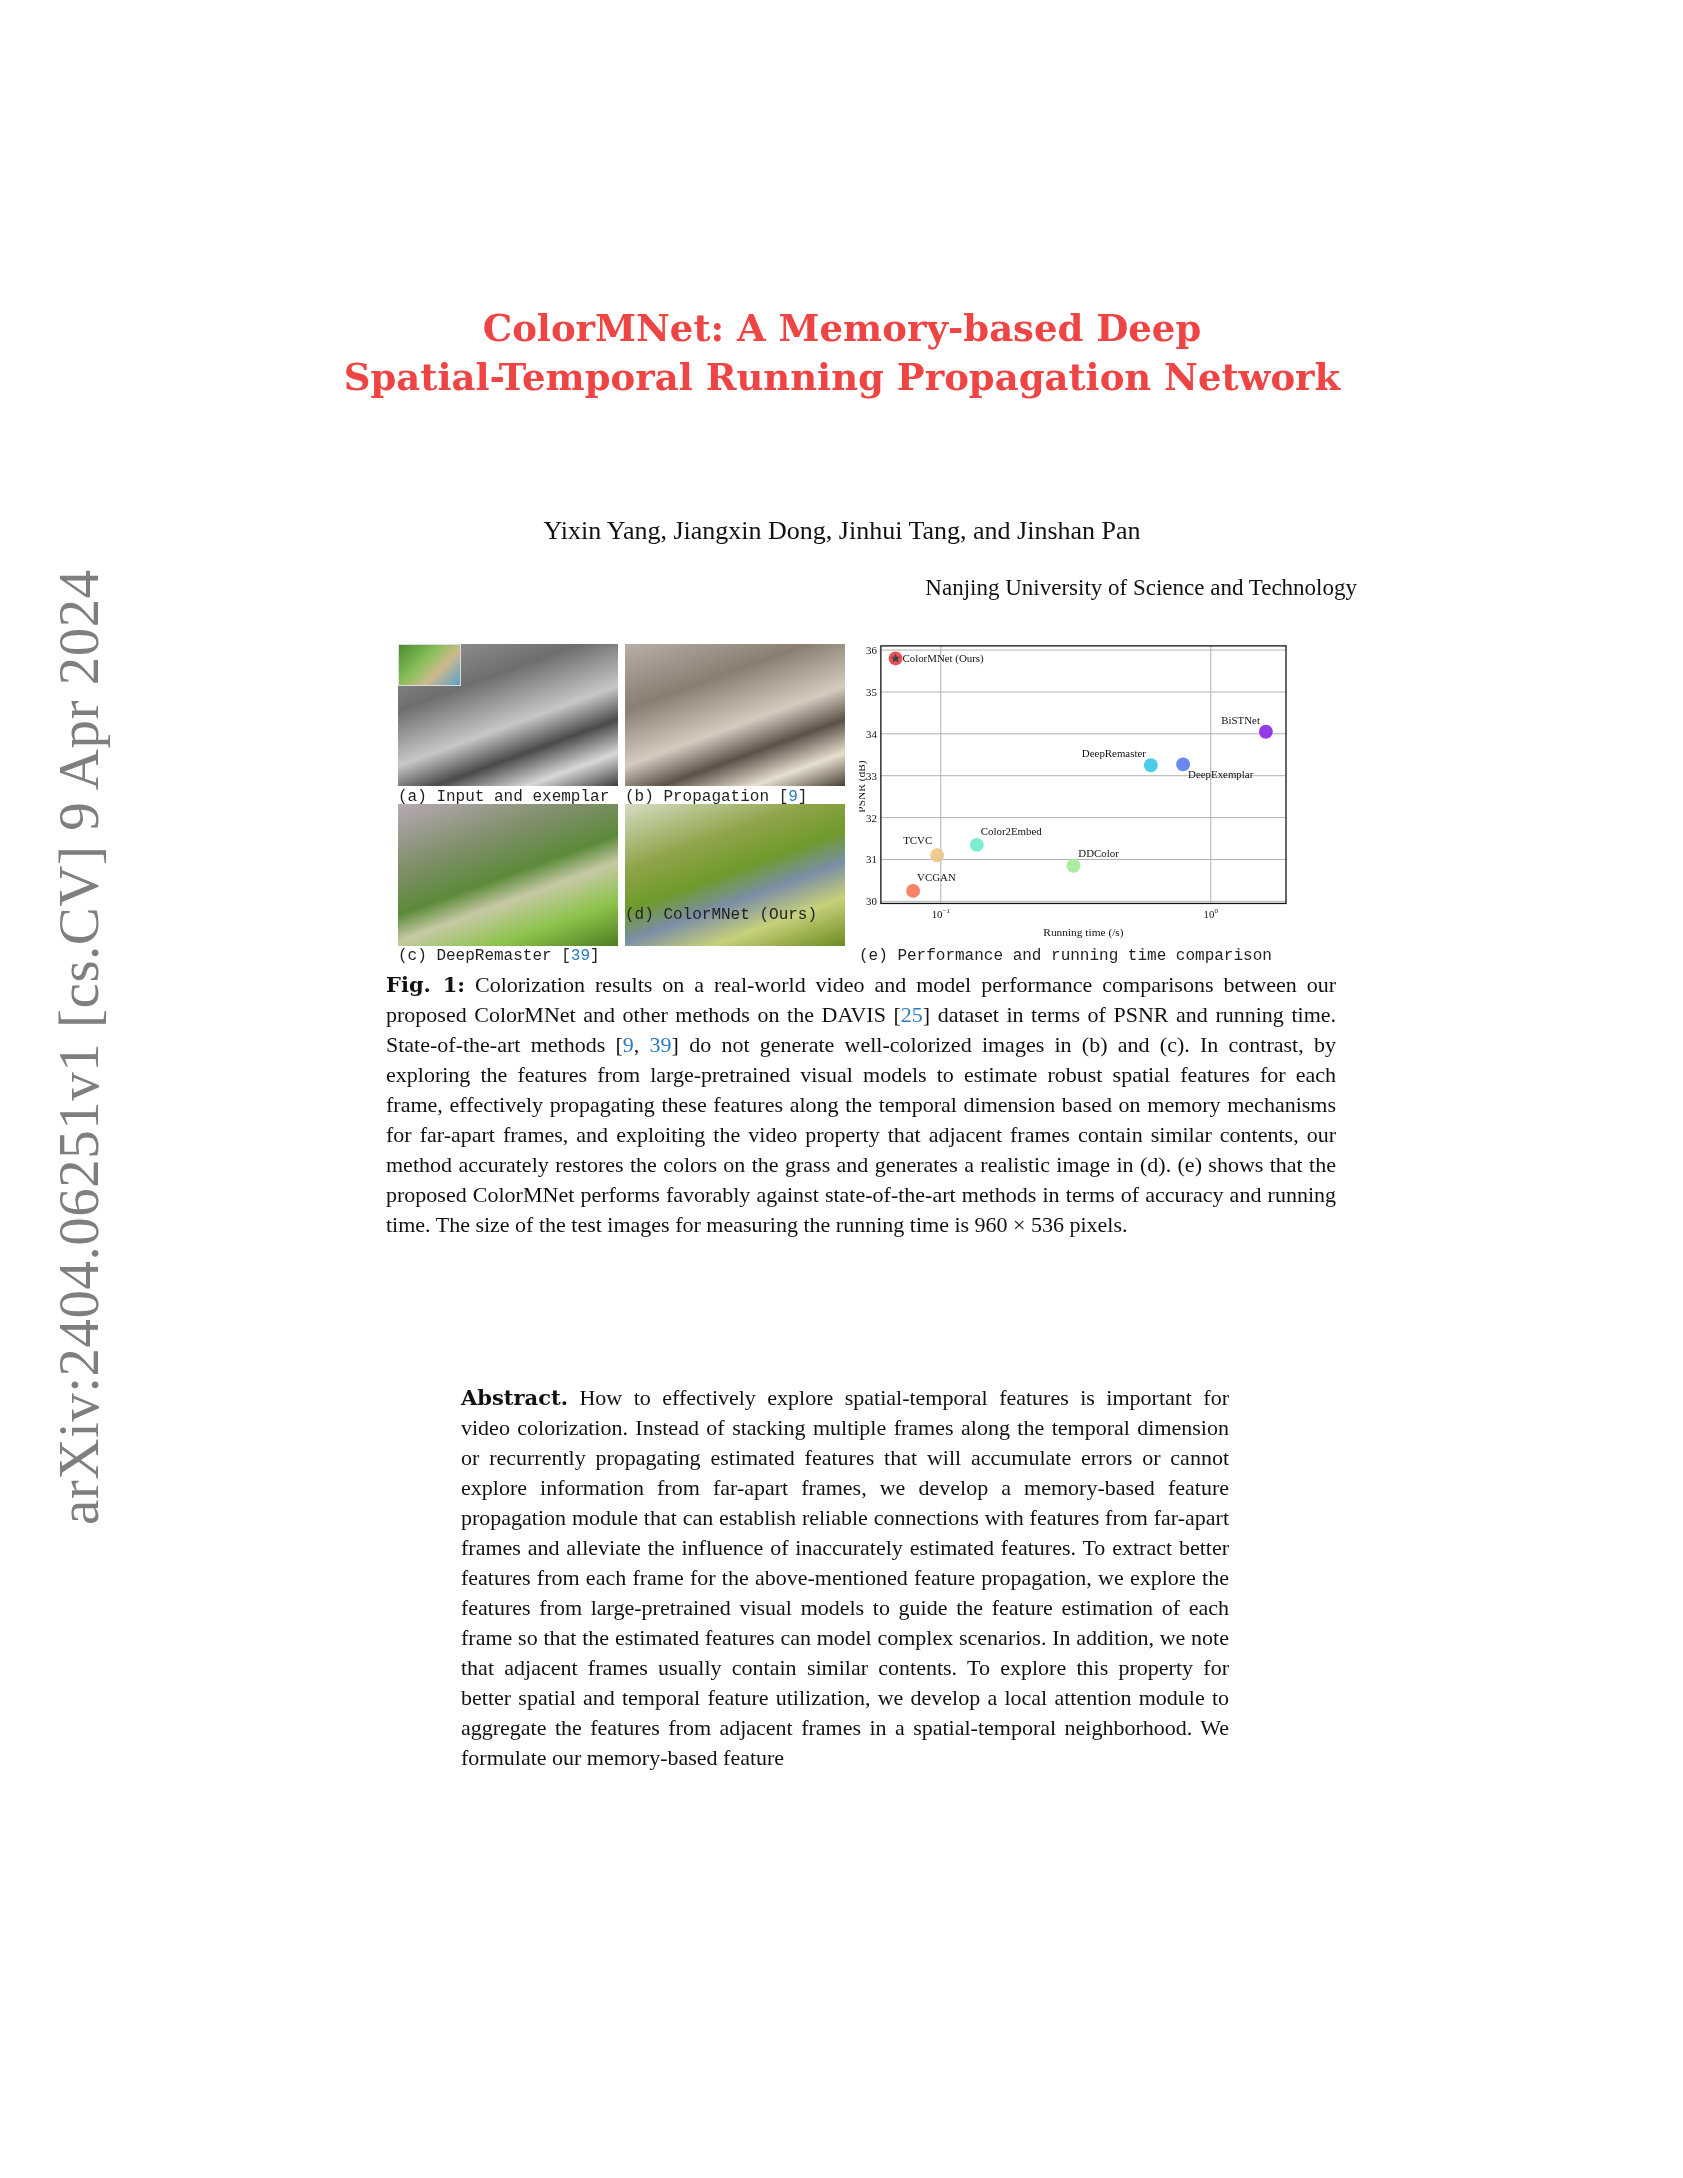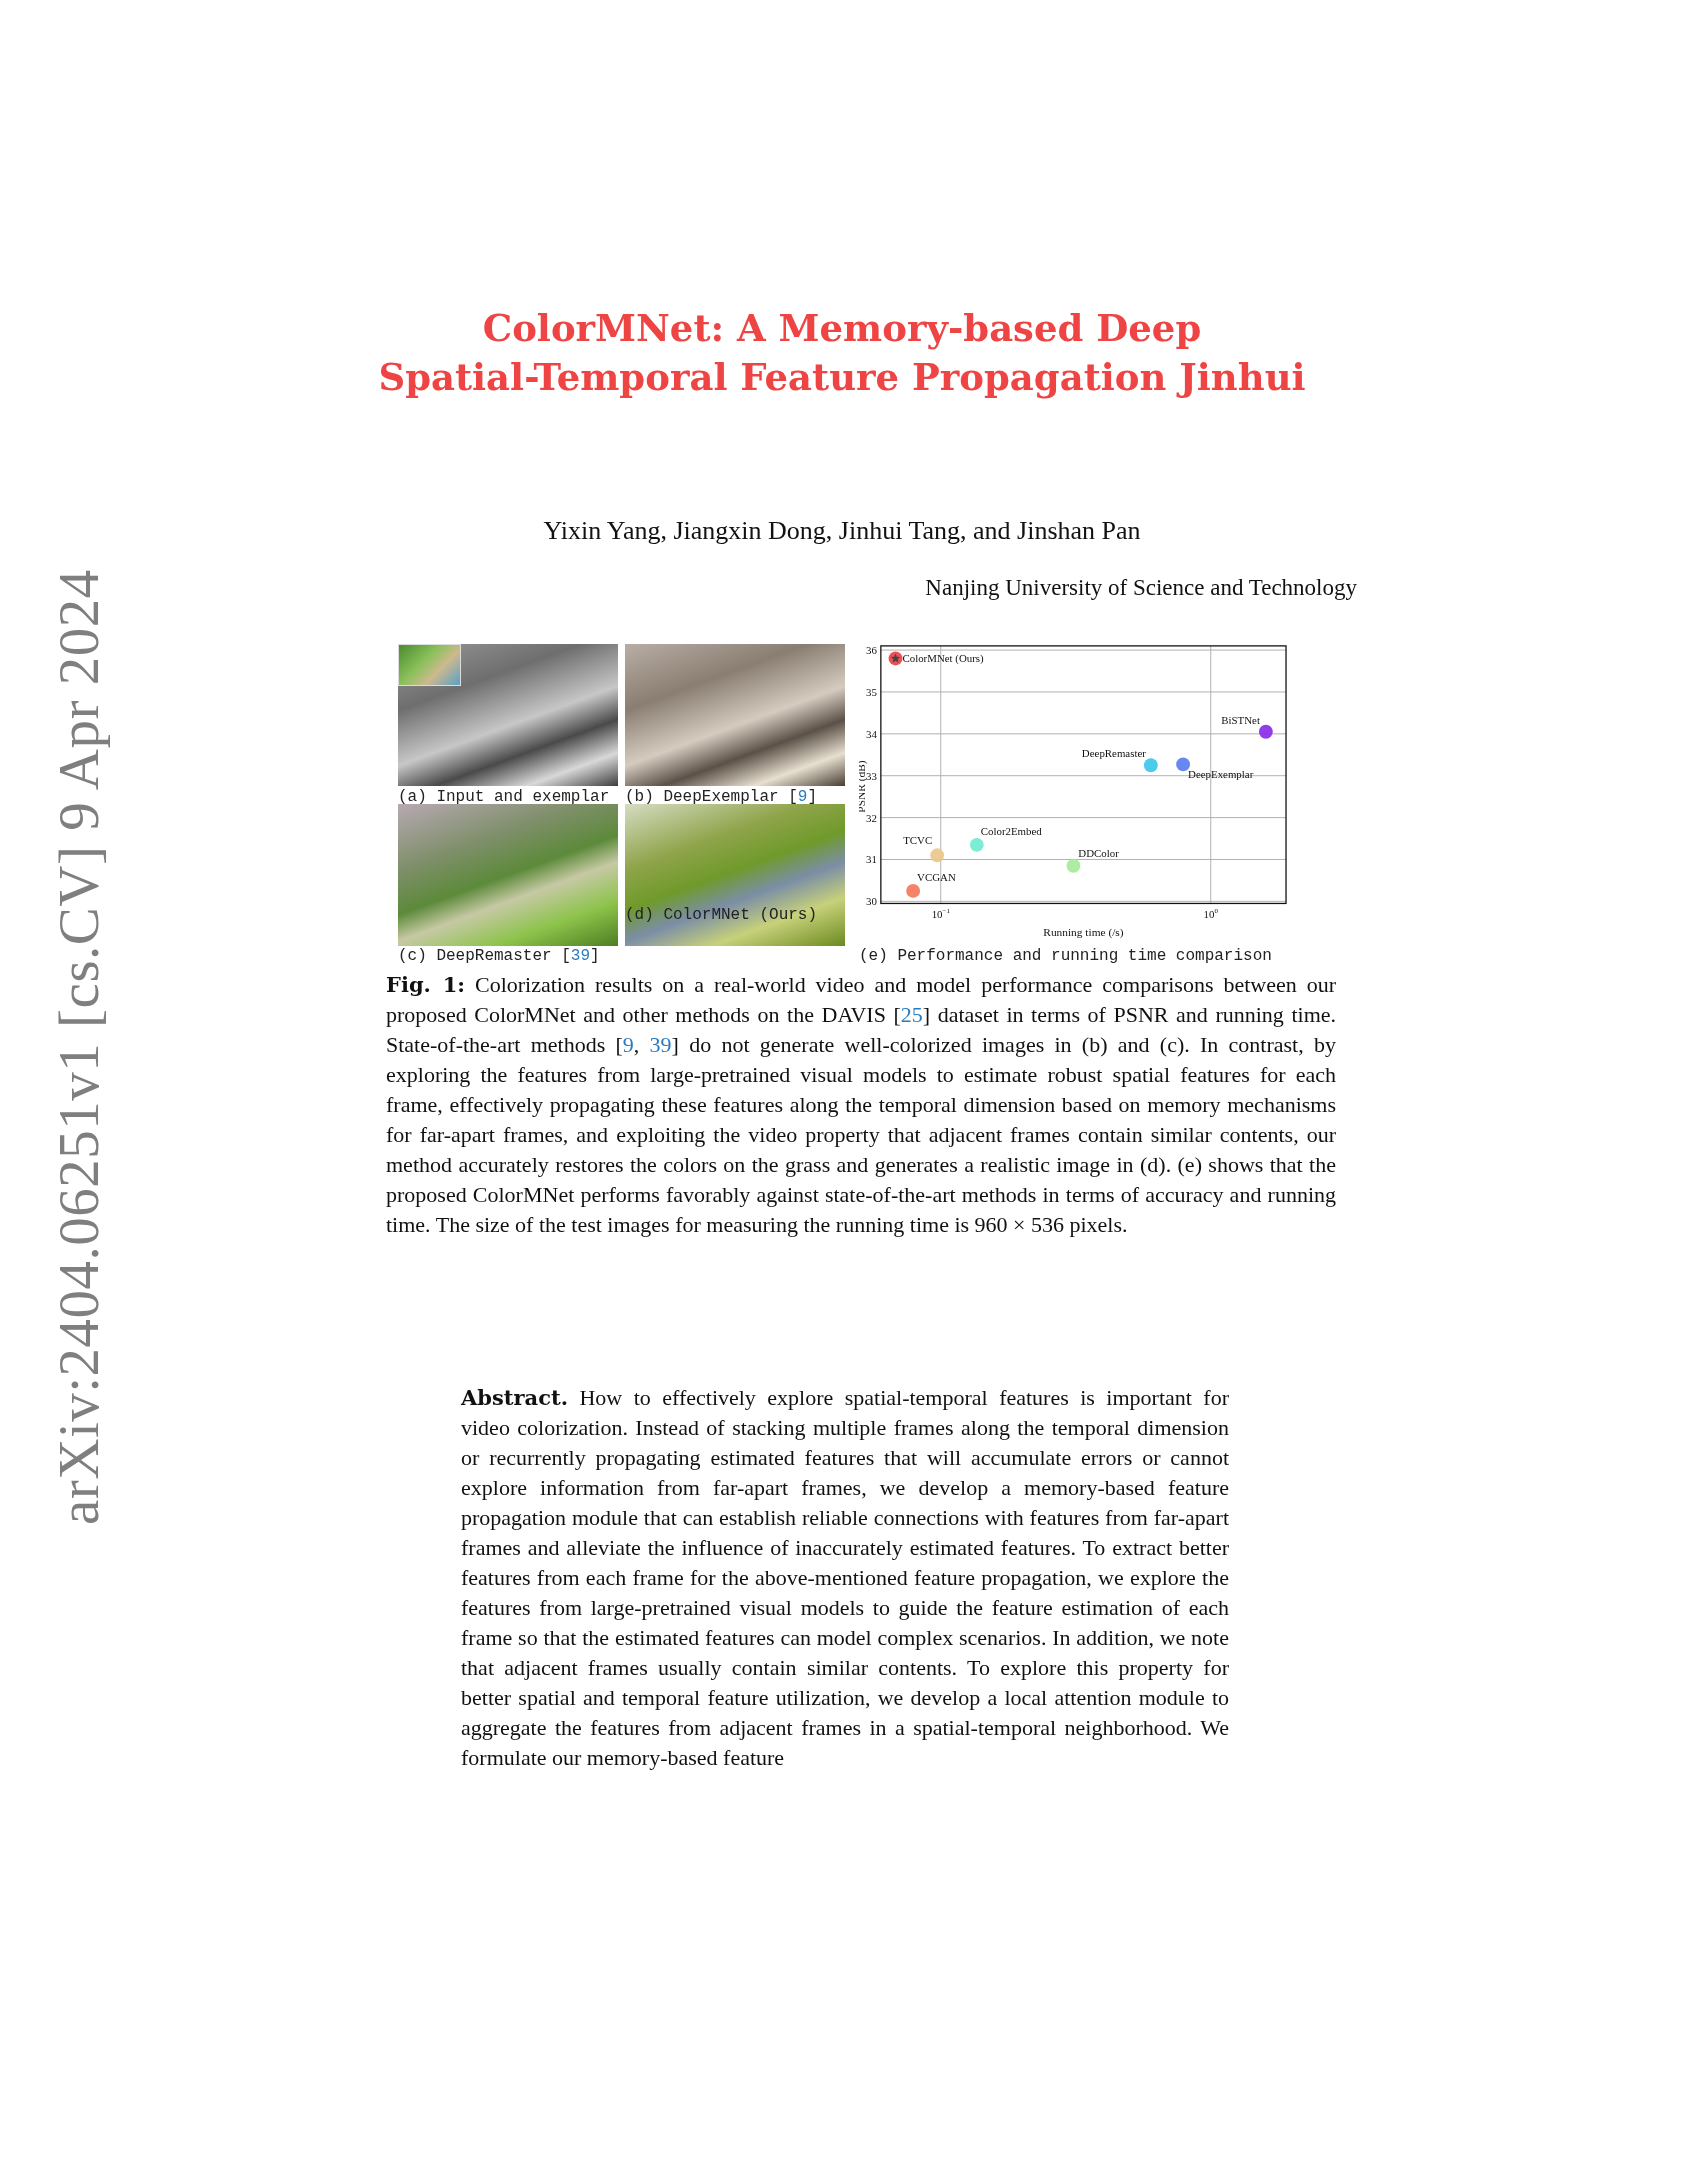--- a/index.html
+++ b/index.html
@@ -47,34 +47,34 @@
   .abstract .lbl { font-family: "DejaVu Serif", serif; font-weight: bold; font-size: 21px; }
   .abstract p { margin: 14px; }
 </style>
 </head>
 <body>
 
 <div class="arxiv-stamp">arXiv:2404.06251v1  [cs.CV]  9 Apr 2024</div>
 
 <div class="title">
   <div>ColorMNet: A Memory-based Deep</div>
-  <div>Spatial-Temporal Feature Propagation Jinhui</div>
+  <div>Spatial-Temporal Running Propagation Network</div>
 </div>
 <div class="authors">Yixin Yang, Jiangxin Dong, Jinhui Tang, and Jinshan Pan</div>
 <div class="affil">Nanjing University of Science and Technology</div>
 
 <div class="photo photo-a"></div>
 <div class="exemplar-inset"></div>
 <div class="photo photo-b"></div>
 <div class="photo photo-c"></div>
 <div class="photo photo-d"></div>
 
 <div class="subcap" style="left:398px; top:788px; width:220px;">(a) Input and exemplar</div>
 <div class="subcap" style="left:625px; top:788px; width:220px;">
-  <span>(b) DeepExemplar [</span><span class="cite">9</span><span>]</span>
+  <span>(b) Propagation [</span><span class="cite">9</span><span>]</span>
 </div>
 <div class="subcap" style="left:398px; top:947px; width:220px;">
   <span>(c) DeepRemaster [</span><span class="cite">39</span><span>]</span>
 </div>
 <div class="subcap" style="left:625px; top:906px; width:220px;">(d) ColorMNet (Ours)</div>
 <div class="subcap" style="left:859px; top:947px; width:436px;">(e) Performance and running time comparison</div>
 
 <div class="chart">
   <svg id="chart-svg" viewBox="0 0 440 320" xmlns="http://www.w3.org/2000/svg">
       <line x1="22" x2="431" y1="269.8861788617886" y2="269.8861788617886" stroke="#b0b0b0" stroke-width="1"></line>

